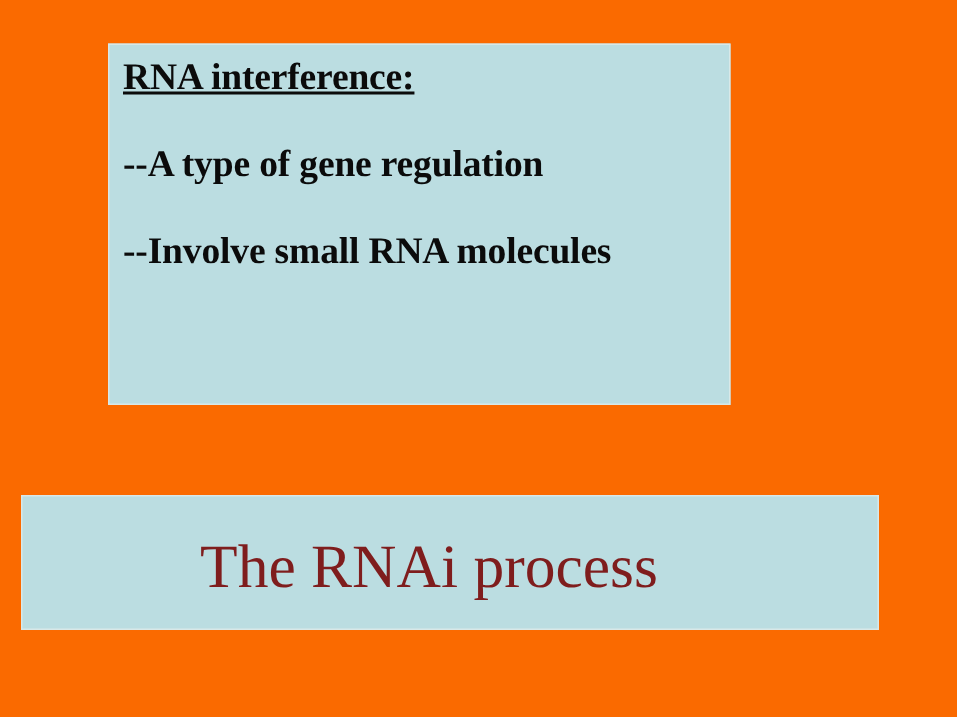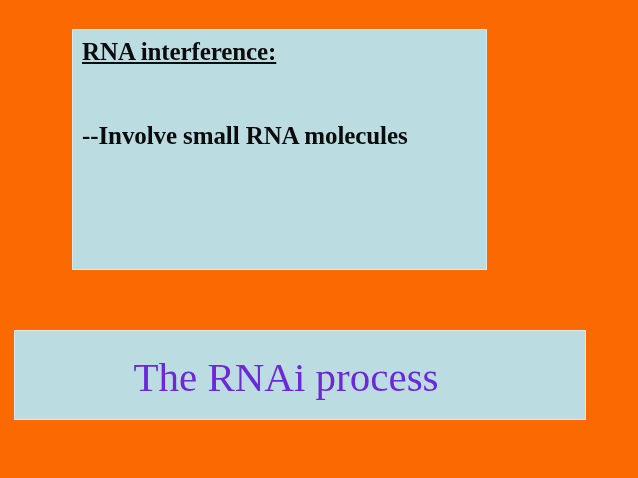--- a/index.html
+++ b/index.html
@@ -62,36 +62,37 @@
     border: 1px solid #d8e8e8;
     box-sizing: border-box;
     display: flex;
     align-items: center;
     justify-content: center;
   }
 
   .title-text {
     font-size: 41px;
     font-weight: normal;
-    color: #6d28d9;
+    color: #7f1d1d;
     line-height: 1;
     white-space: nowrap;
     position: relative;
     left: -14px;
     top: 2px;
   }
 </style>
 </head>
 <body>
 
 <div id="slide">
 
   <div class="bullet-panel">
     <div class="bullet-line heading">RNA interference:</div>
     <div class="bullet-spacer"></div>
+    <div class="bullet-line">--A type of gene regulation</div>
     <div class="bullet-spacer"></div>
     <div class="bullet-line">--Involve small RNA molecules</div>
     <div class="bullet-spacer"></div>
   </div>
 
   <div class="title-panel">
     <div class="title-text">The RNAi process</div>
   </div>
 
 </div>

